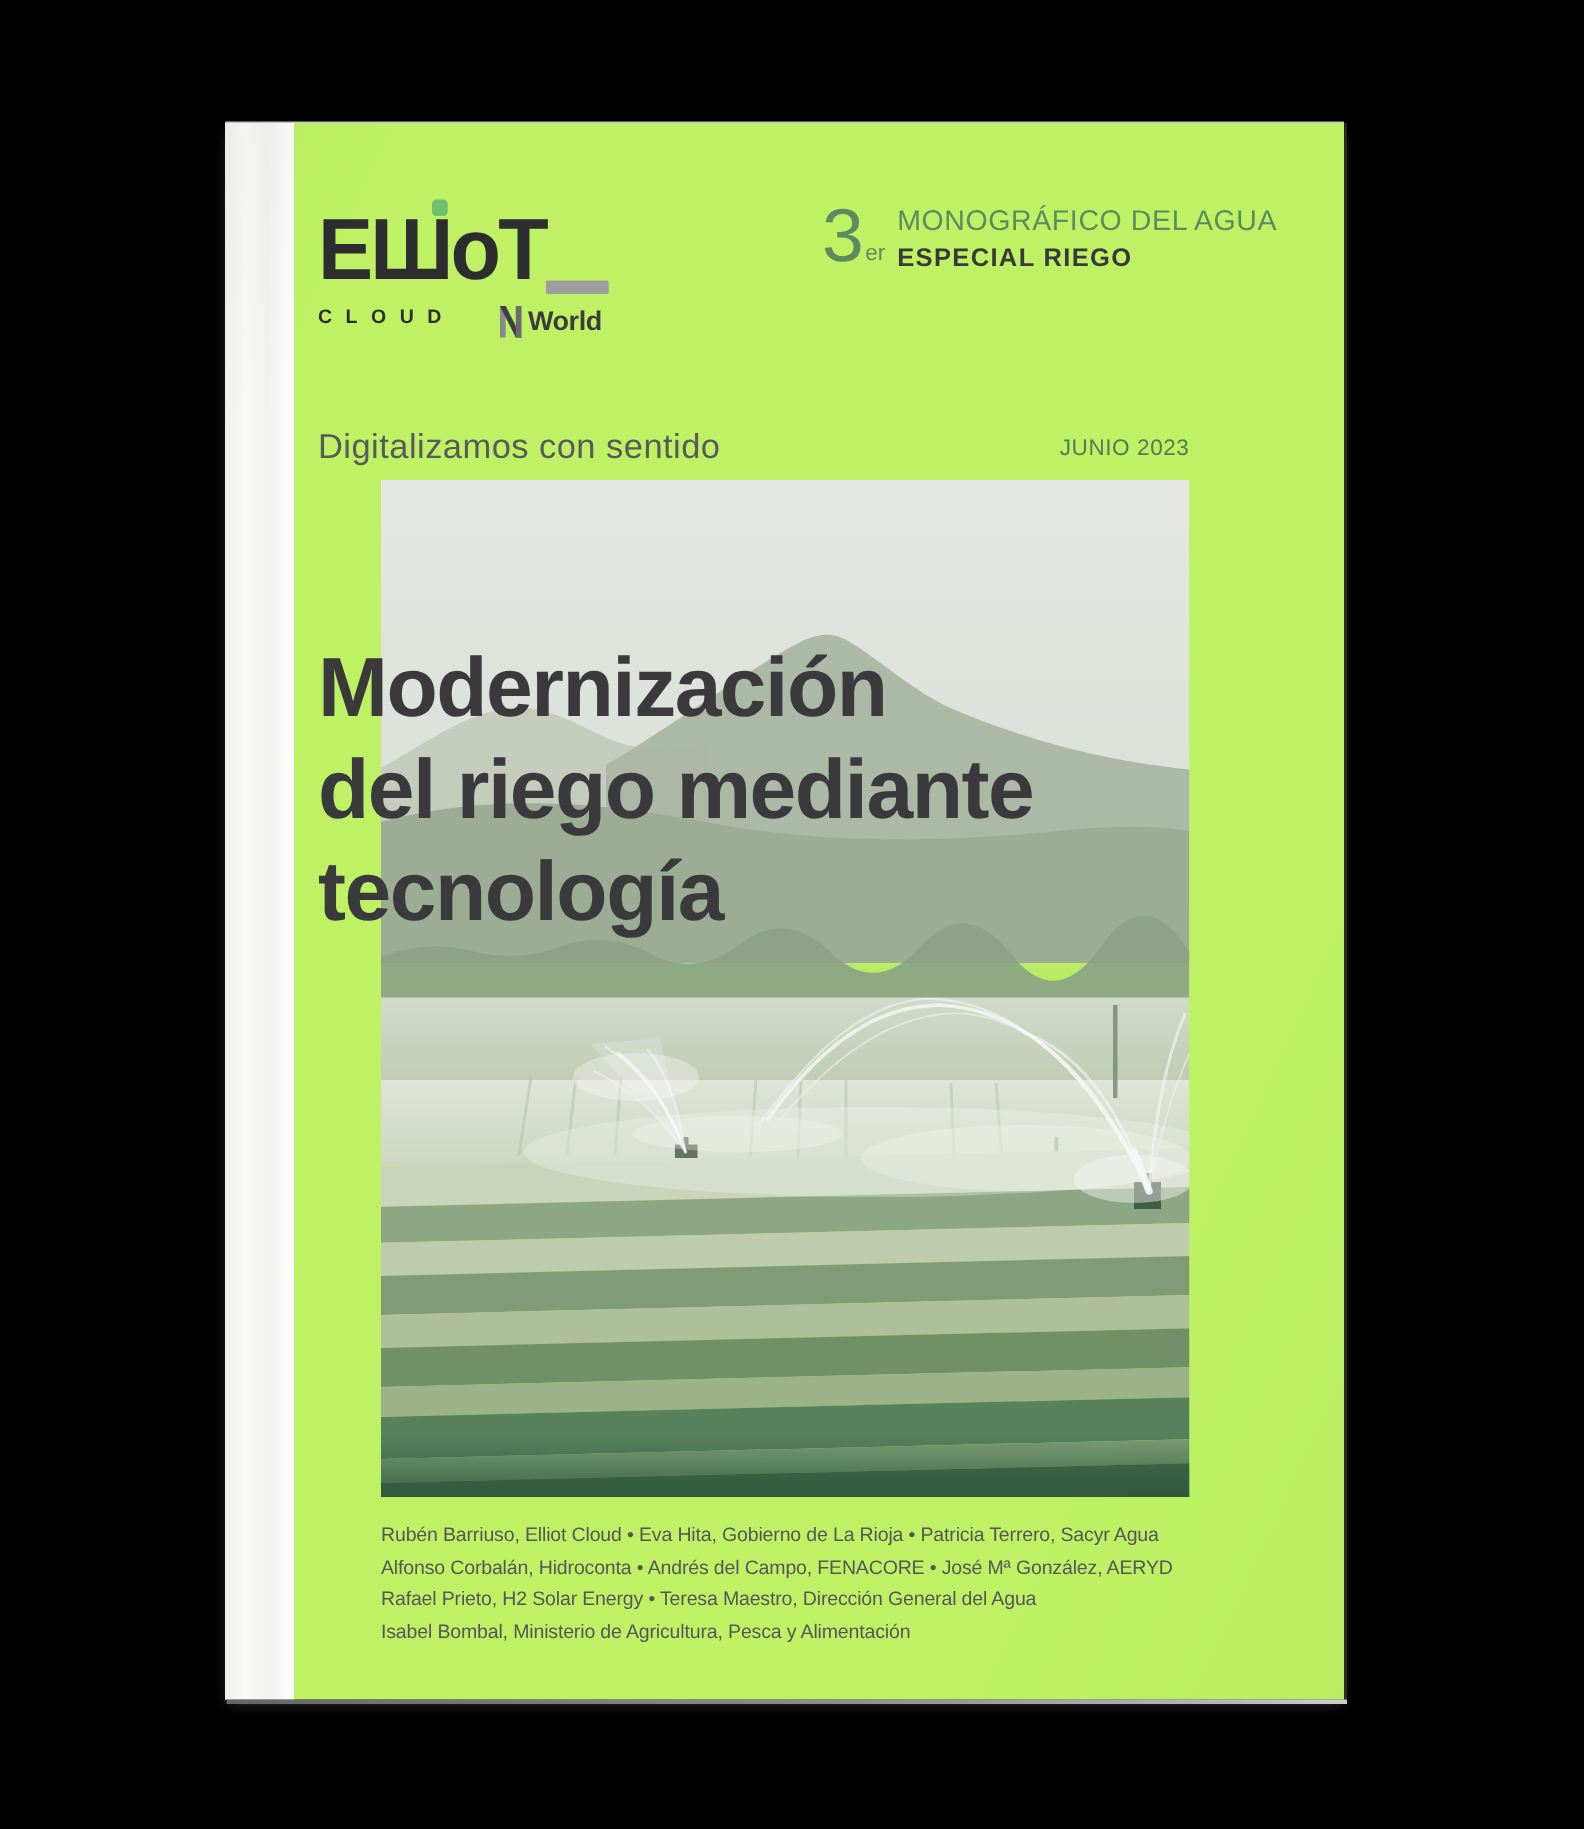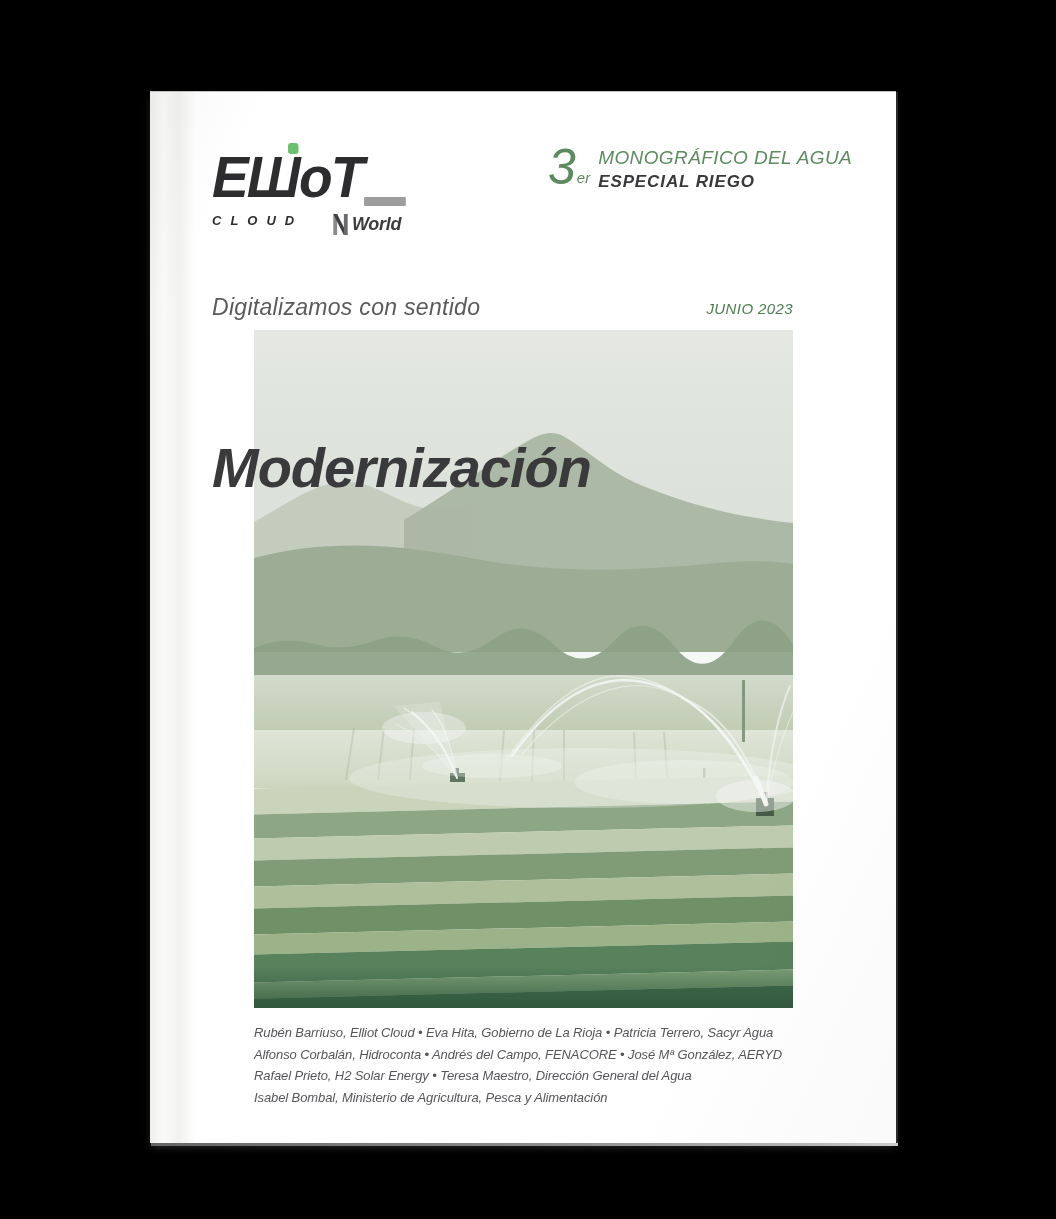--- a/index.html
+++ b/index.html
@@ -6,24 +6,23 @@
   body{
     width:1056px;height:1219px;
     background:#000;
     position:relative;
     overflow:hidden;
     font-family:"Liberation Sans",sans-serif;
     -webkit-font-smoothing:antialiased;
   }
   
   .cover{
-    position:absolute;left:150px;top:92px;width:746px;height:1051px;
-    background:#ffffff;
+    position:absolute;left:150px;top:82px;width:746px;height:1051px;
+    background:#bef264;
     box-shadow:0 -1px 0 rgba(215,215,215,.9), 2px 0 0 rgba(70,70,70,.55), 0 5px 9px -2px rgba(150,150,150,.35);
-    font-style:italic;
   }
   .cover::after{ 
     content:"";position:absolute;left:1px;right:-2px;bottom:-3px;height:3px;
     background:linear-gradient(90deg,#6d6d6d,#9a9a9a 55%,#c9c9c9 90%,#e2e2e2);
     opacity:.9;
   }
   .spine-shading{
     position:absolute;left:0;top:0;bottom:0;width:46px;
     background:linear-gradient(90deg,#f0f0ef 0%,#fafaf9 30%,#f1f1ef 62%,#ffffff 100%);
     pointer-events:none;
@@ -213,20 +212,22 @@
         <ellipse cx="430" cy="452" rx="110" ry="22" fill="#ffffff" opacity=".3"></ellipse>
         <ellipse cx="502" cy="466" rx="40" ry="16" fill="#ffffff" opacity=".45"></ellipse>
       </g>
 
       <rect x="0" y="0" width="539" height="678" fill="#7f9a7d" opacity=".07"></rect>
     </svg>
   </div>
 
   <div class="main-title">
     <div>Modernización</div>
+    <div>del riego mediante</div>
+    <div>tecnología</div>
   </div>
 
   <div class="authors">
     <div>Rubén Barriuso, Elliot Cloud  •  Eva Hita, Gobierno de La Rioja  •  Patricia Terrero, Sacyr Agua</div>
     <div>Alfonso Corbalán, Hidroconta  •  Andrés del Campo, FENACORE  •  José Mª González, AERYD</div>
     <div>Rafael Prieto, H2 Solar Energy  •  Teresa Maestro, Dirección General del Agua</div>
     <div>Isabel Bombal, Ministerio de Agricultura, Pesca y Alimentación</div>
   </div>
 
   <div class="page-shading"></div>

